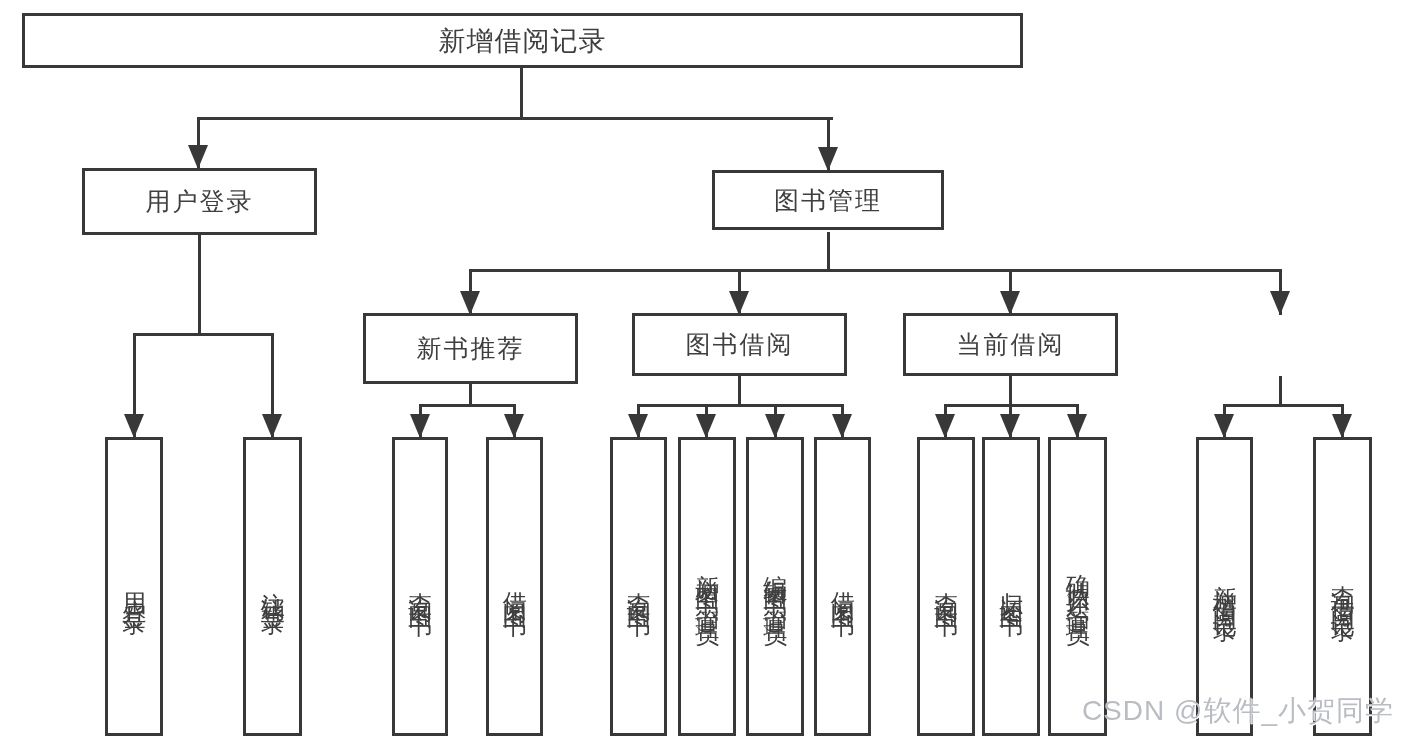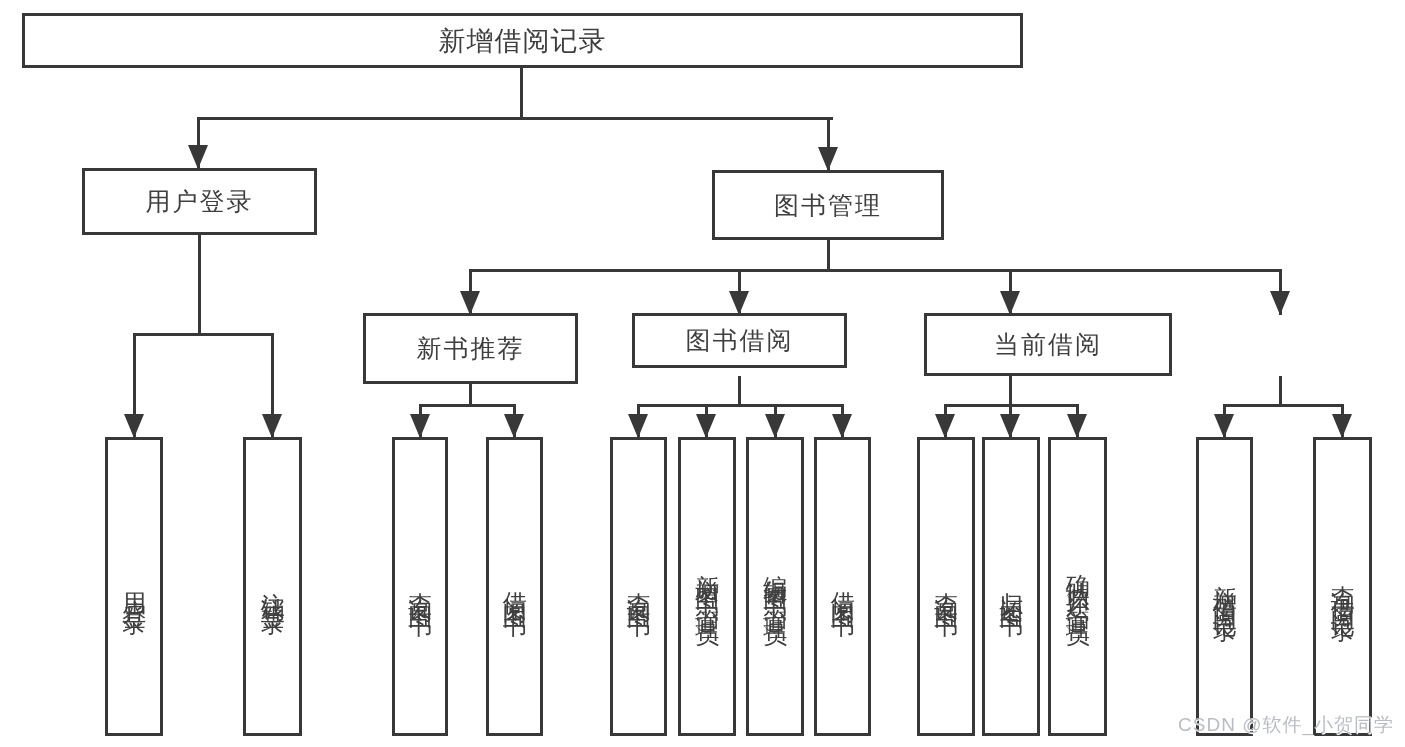--- a/index.html
+++ b/index.html
@@ -28,63 +28,63 @@
     color:var(--text,#3f3f3f);white-space:nowrap;
   }
   .vl{position:absolute;width:3px;background:var(--line,#383838);z-index:1;}
   .hl{position:absolute;height:3px;background:var(--line,#383838);z-index:1;}
   .ah{
     position:absolute;width:0;height:0;z-index:1;
     border-left:10px solid transparent;border-right:10px solid transparent;
     border-top:24px solid var(--line,#383838);
   }
   .watermark{
-    position:absolute;right:11px;bottom:9px;z-index:5;
-    font-size:19px;letter-spacing:1px;color:var(--wm,#b9bdc3);
+    position:absolute;right:11px;bottom:17px;z-index:5;
+    font-size:28px;letter-spacing:1px;color:var(--wm,#b9bdc3);
     text-shadow:1px 1px 0 #ffffff;
   }
 </style>
 </head>
 <body>
 
 <div class="canvas">
 
   <div class="hbox title" style="left:22px;top:13px;width:1001px;height:55px">新增借阅记录</div>
 
   <div class="vl" style="left:520px;top:68px;height:51px"></div>
   <div class="hl" style="left:198px;top:117px;width:635px"></div>
   <div class="vl" style="left:197px;top:117px;height:52px"></div>
   <div class="ah" style="left:188px;top:145px"></div>
   <div class="vl" style="left:827px;top:117px;height:54px"></div>
   <div class="ah" style="left:818px;top:147px"></div>
 
   <div class="hbox" style="left:82px;top:168px;width:235px;height:67px">用户登录</div>
-  <div class="hbox" style="left:712px;top:170px;width:232px;height:70px">图书管理</div>
+  <div class="hbox" style="left:712px;top:170px;width:232px;height:60px">图书管理</div>
 
   <div class="vl" style="left:198px;top:235px;height:101px"></div>
   <div class="hl" style="left:133px;top:333px;width:141px"></div>
   <div class="vl" style="left:133px;top:333px;height:105px"></div>
   <div class="ah" style="left:124px;top:414px"></div>
   <div class="vl" style="left:271px;top:333px;height:105px"></div>
   <div class="ah" style="left:262px;top:414px"></div>
 
   <div class="vl" style="left:827px;top:232px;height:40px"></div>
   <div class="hl" style="left:469px;top:269px;width:812px"></div>
   <div class="vl" style="left:469px;top:269px;height:46px"></div>
   <div class="ah" style="left:460px;top:291px"></div>
   <div class="vl" style="left:738px;top:269px;height:46px"></div>
   <div class="ah" style="left:729px;top:291px"></div>
   <div class="vl" style="left:1009px;top:269px;height:46px"></div>
   <div class="ah" style="left:1000px;top:291px"></div>
   <div class="vl" style="left:1279px;top:269px;height:46px"></div>
   <div class="ah" style="left:1270px;top:291px"></div>
 
   <div class="hbox" style="left:363px;top:313px;width:215px;height:71px">新书推荐</div>
-  <div class="hbox" style="left:632px;top:313px;width:215px;height:55px">图书借阅</div>
-  <div class="hbox" style="left:924px;top:313px;width:248px;height:63px">当前借阅</div>
+  <div class="hbox" style="left:632px;top:313px;width:215px;height:63px">图书借阅</div>
+  <div class="hbox" style="left:903px;top:313px;width:215px;height:63px">当前借阅</div>
 
   <div class="vl" style="left:469px;top:376px;height:30px"></div>
   <div class="hl" style="left:419px;top:404px;width:97px"></div>
   <div class="vl" style="left:419px;top:404px;height:34px"></div>
   <div class="ah" style="left:410px;top:414px"></div>
   <div class="vl" style="left:513px;top:404px;height:34px"></div>
   <div class="ah" style="left:504px;top:414px"></div>
 
   <div class="vl" style="left:738px;top:376px;height:30px"></div>
   <div class="hl" style="left:637px;top:404px;width:207px"></div>

